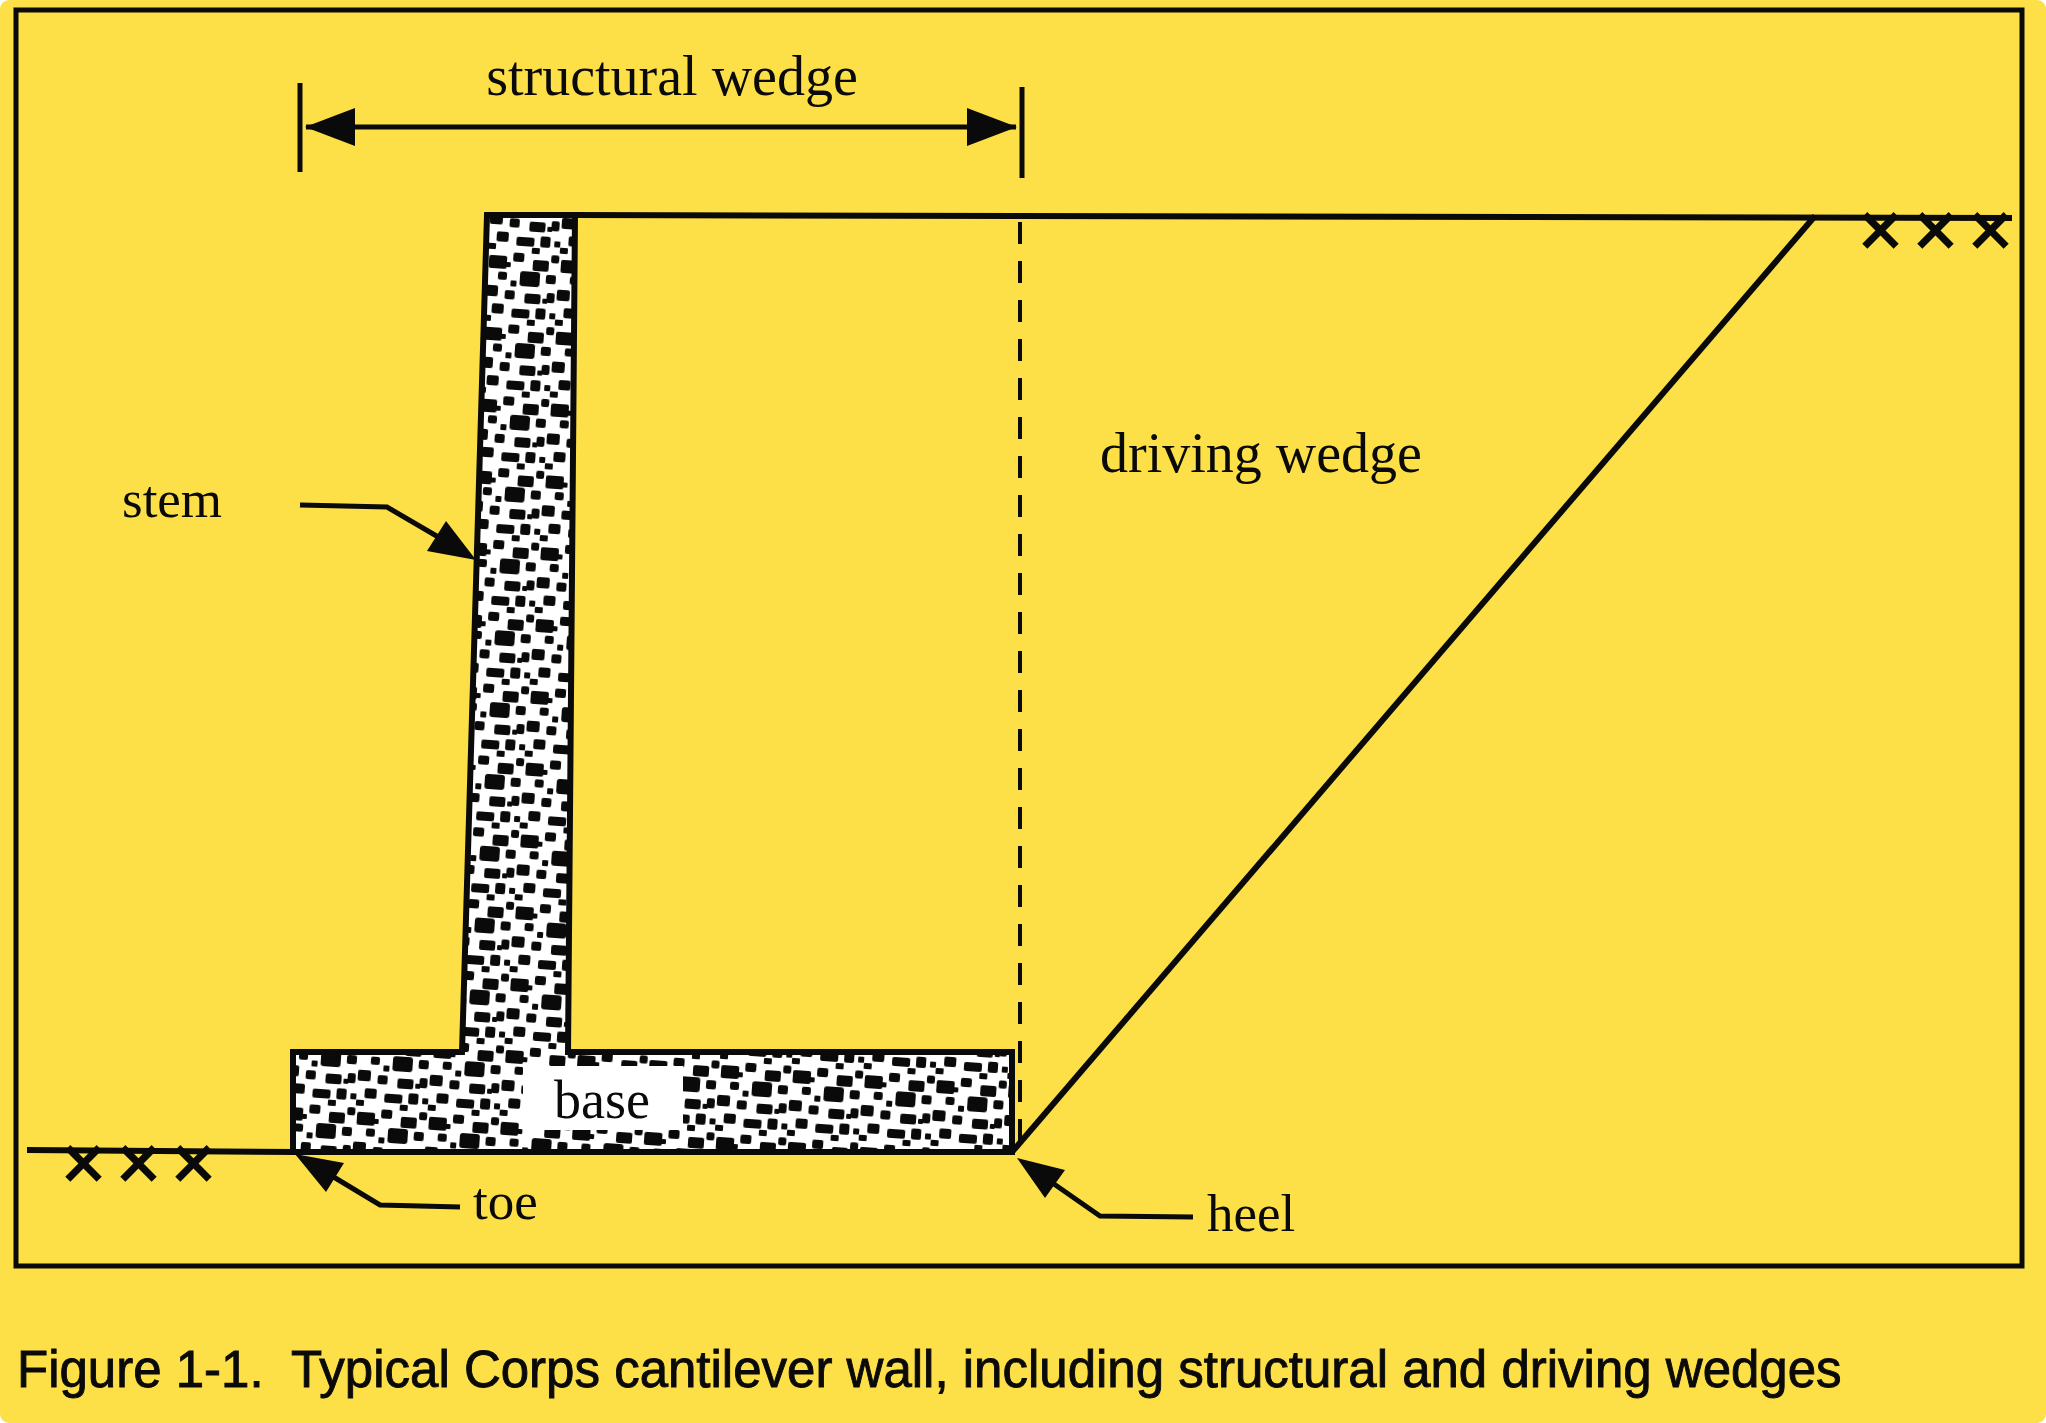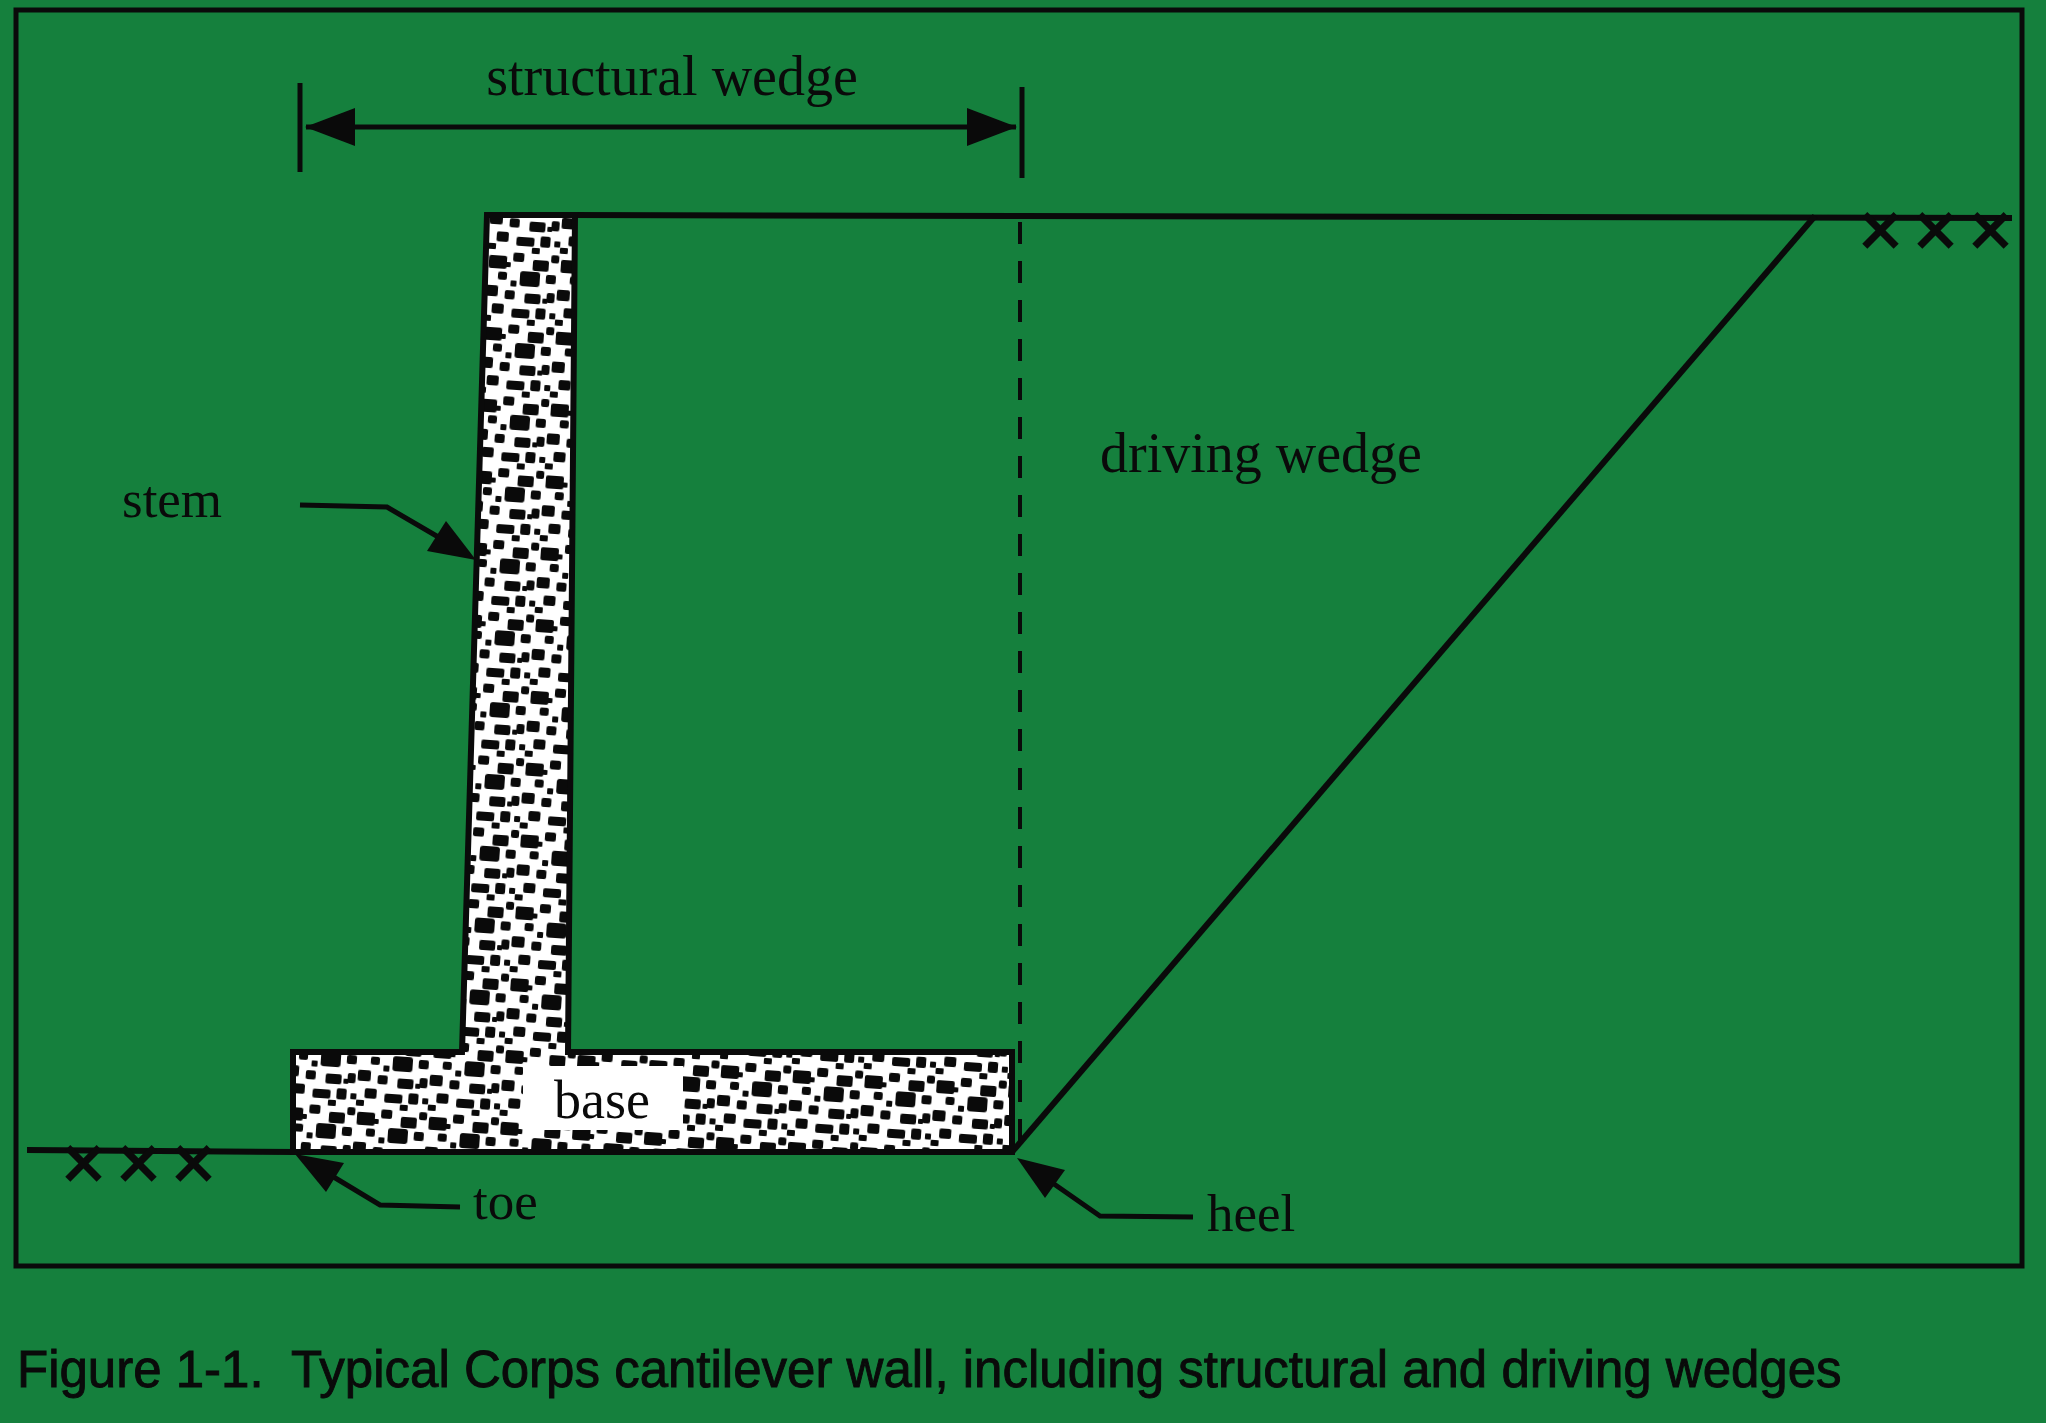--- a/index.html
+++ b/index.html
@@ -4,22 +4,23 @@
 <style>
   html, body {
     margin: 0;
     padding: 0;
     background: #ffffff;
   }
   .stage {
     position: relative;
     width: 2046px;
     height: 1423px;
-    background: #15803d;
+    background: #fde047;
     overflow: hidden;
+    border-radius: 9px;
   }
   .diagram-svg {
     position: absolute;
     left: 0;
     top: 0;
   }
   .diagram-label {
     font-family: "Liberation Serif", serif;
     fill: #0a0a0a;
   }

